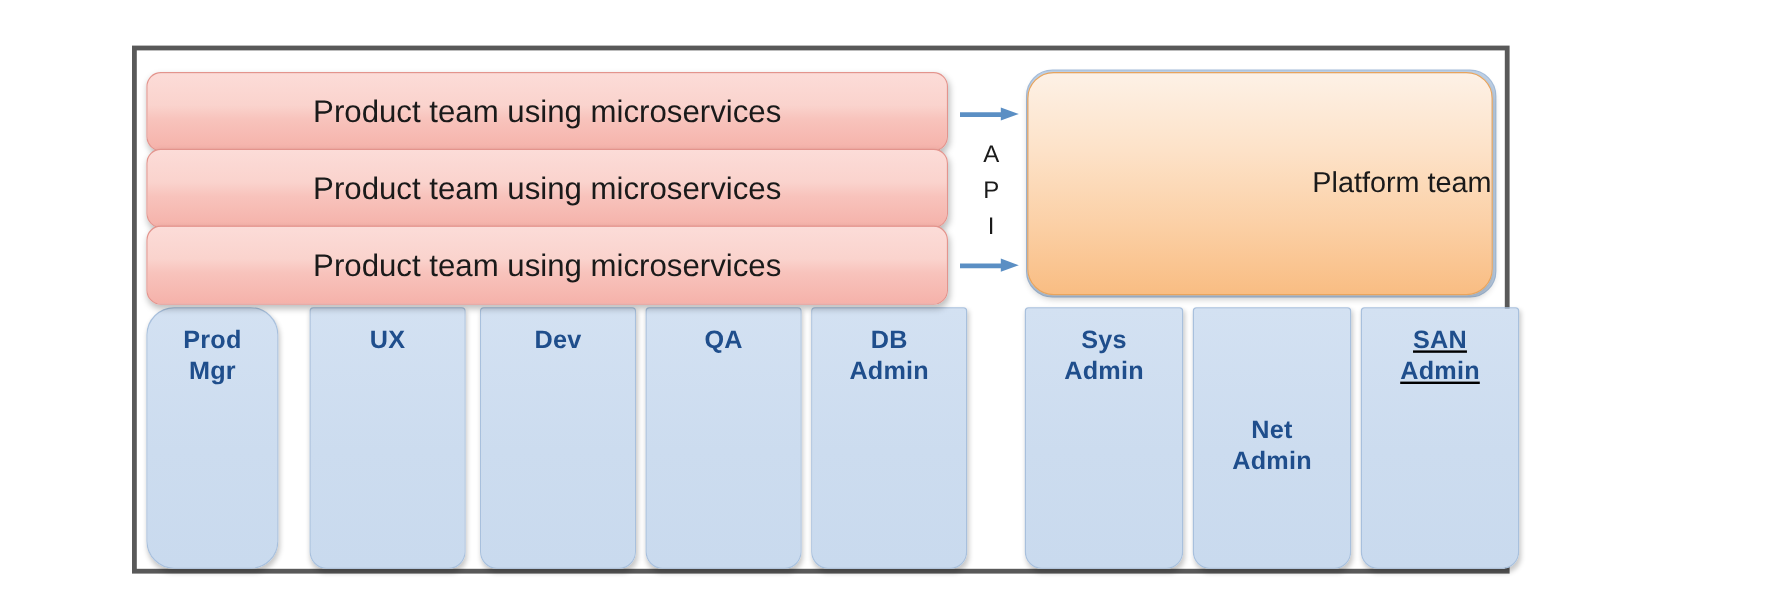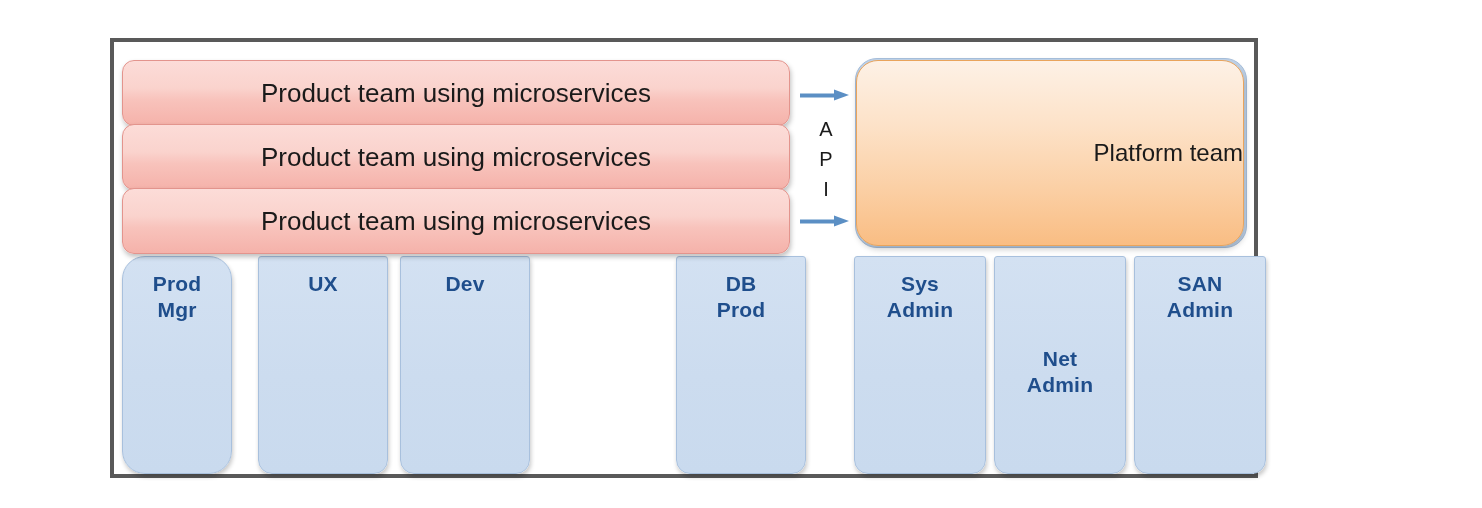--- a/index.html
+++ b/index.html
@@ -141,34 +141,37 @@
     <div class="col" style="left:8px; top:214px; width:110px; height:218px;border-radius:23px;">
       <div class="col-label">Prod
 Mgr</div>
     </div>
     <div class="col" style="left:286px; top:214px; width:130px; height:218px;">
       <div class="col-label">Dev</div>
     </div>
     <div class="col" style="left:144px; top:214px; width:130px; height:218px;">
       <div class="col-label">UX</div>
     </div>
+    <div class="col" style="left:424px; top:214px; width:130px; height:218px;">
+      <div class="col-label">QA</div>
+    </div>
     <div class="col" style="left:562px; top:214px; width:130px; height:218px;">
       <div class="col-label">DB
-Prod</div>
+Admin</div>
     </div>
 
     <div class="col" style="left:740px; top:214px; width:132px; height:218px;">
       <div class="col-label">Sys
 Admin</div>
     </div>
     <div class="col" style="left:880px; top:214px; width:132px; height:218px;align-items:center;">
       <div class="col-label">Net
 Admin</div>
     </div>
-    <div class="col" style="left:1020px; top:214px; width:132px; height:218px;">
+    <div class="col" style="left:1020px; top:214px; width:132px; height:218px;text-decoration:underline;">
       <div class="col-label">SAN
 Admin</div>
     </div>
 
   </div>
 
   <div class="platform-shadow"></div>
   <div class="platform">
     <div class="platform-label">Platform team</div>
   </div>

